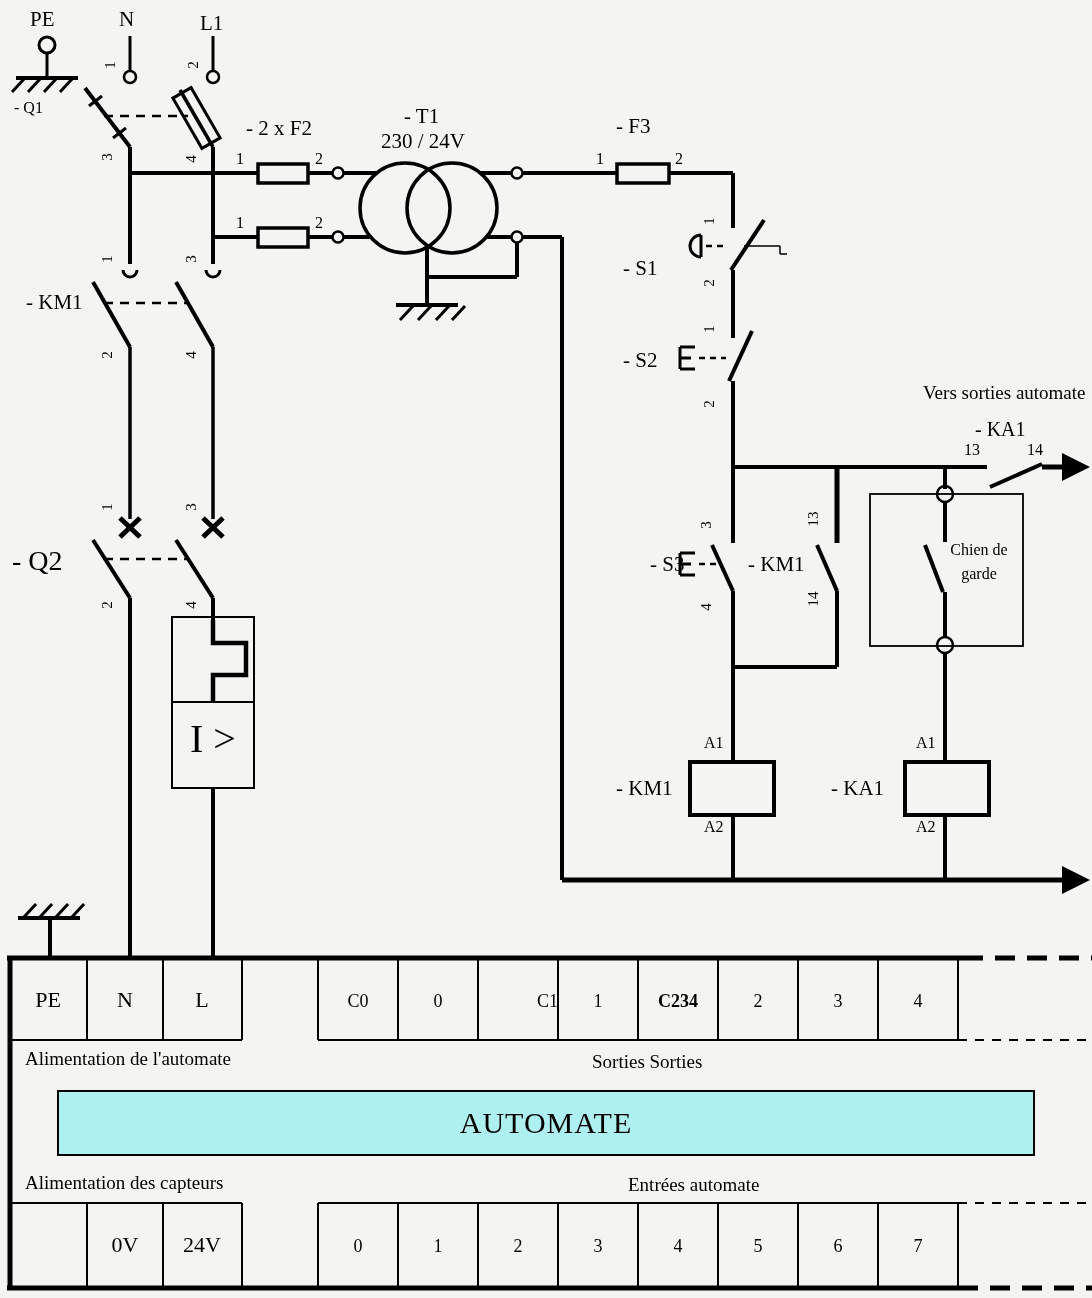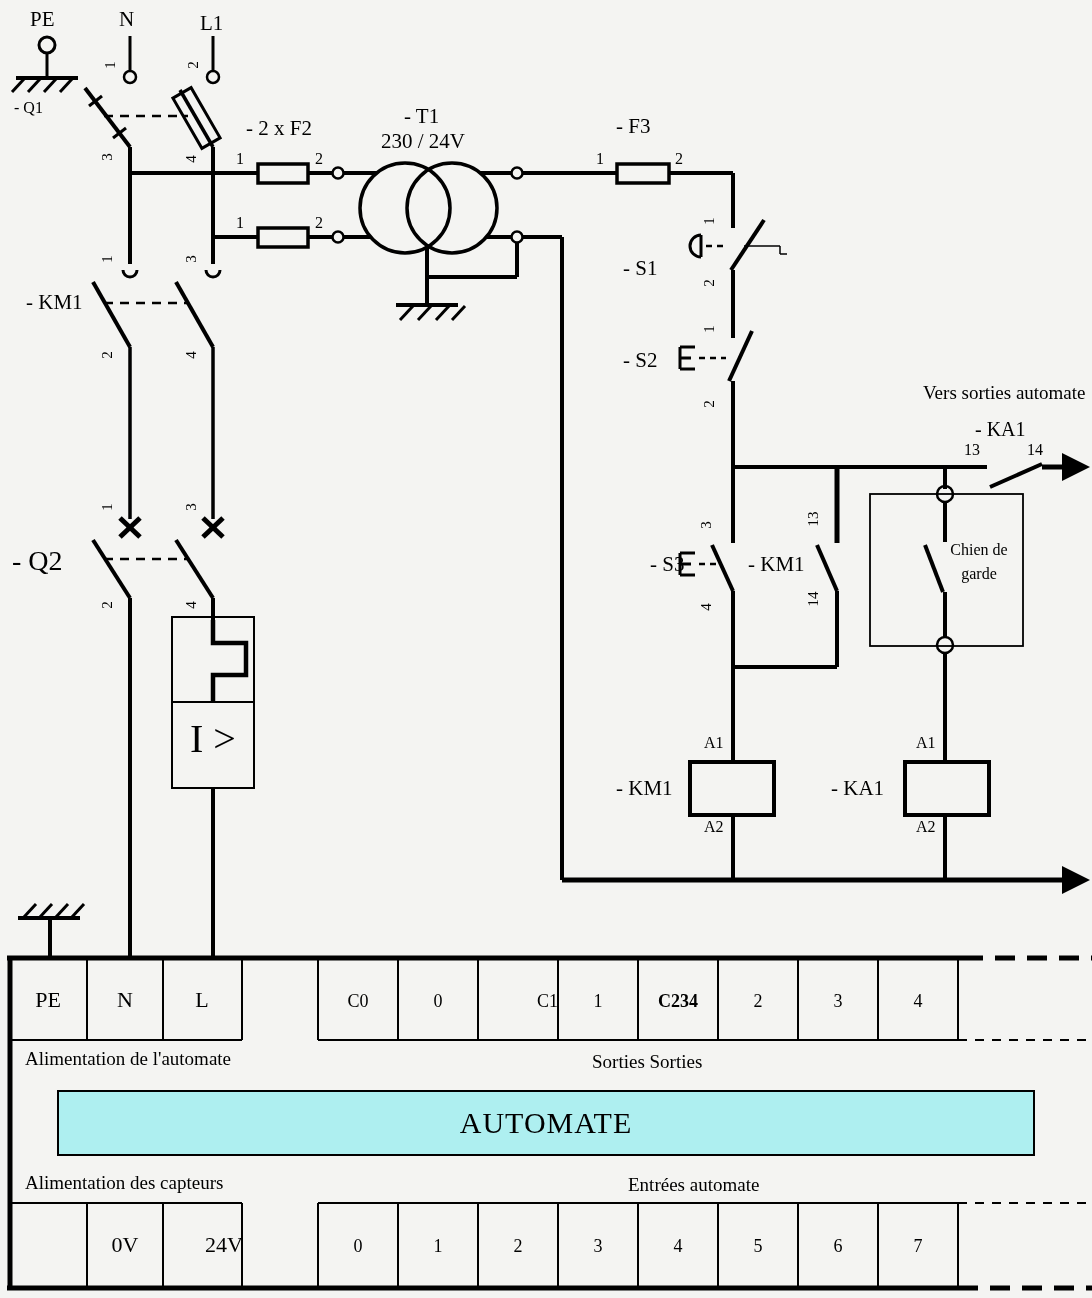--- a/index.html
+++ b/index.html
@@ -316,21 +316,21 @@
     <span class="cell-label" style="left: 318px; top: 991.3px; font-size: 18px;">C0</span>
     <span class="cell-label" style="left: 398px; top: 991.3px; font-size: 18px;">0</span>
     <span class="cell-label" style="left: 478px; top: 991.3px; font-size: 18px; text-align: right;">C1</span>
     <span class="cell-label" style="left: 558px; top: 991.3px; font-size: 18px;">1</span>
     <span class="cell-label" style="left: 638px; top: 991.3px; font-size: 18px; font-weight: bold;">C234</span>
     <span class="cell-label" style="left: 718px; top: 991.3px; font-size: 18px;">2</span>
     <span class="cell-label" style="left: 798px; top: 991.3px; font-size: 18px;">3</span>
     <span class="cell-label" style="left: 878px; top: 991.3px; font-size: 18px;">4</span>
     <span class="cell-label" style="left: 8px; top: 1231.7px; font-size: 22px;"></span>
     <span class="cell-label" style="left: 85px; top: 1231.7px; font-size: 22px;">0V</span>
-    <span class="cell-label" style="left: 162px; top: 1231.7px; font-size: 22px; margin-left: 22px;">24V</span>
+    <span class="cell-label" style="left: 162px; top: 1231.7px; font-size: 22px;">24V</span>
     <span class="cell-label" style="left: 318px; top: 1236.3px; font-size: 18px;">0</span>
     <span class="cell-label" style="left: 398px; top: 1236.3px; font-size: 18px;">1</span>
     <span class="cell-label" style="left: 478px; top: 1236.3px; font-size: 18px;">2</span>
     <span class="cell-label" style="left: 558px; top: 1236.3px; font-size: 18px;">3</span>
     <span class="cell-label" style="left: 638px; top: 1236.3px; font-size: 18px;">4</span>
     <span class="cell-label" style="left: 718px; top: 1236.3px; font-size: 18px;">5</span>
     <span class="cell-label" style="left: 798px; top: 1236.3px; font-size: 18px;">6</span>
     <span class="cell-label" style="left: 878px; top: 1236.3px; font-size: 18px;">7</span>
   </div>
 

